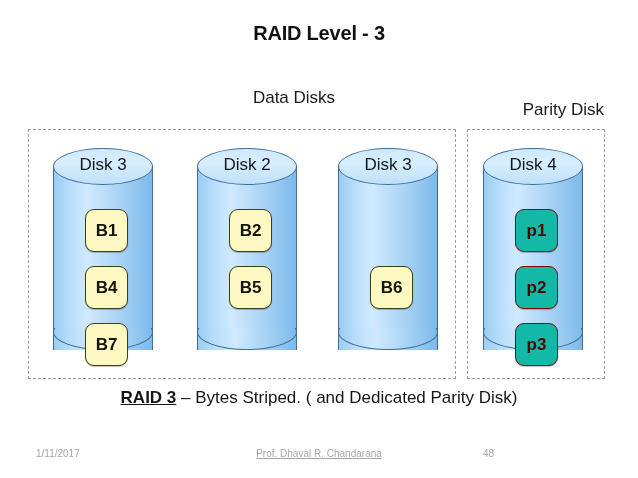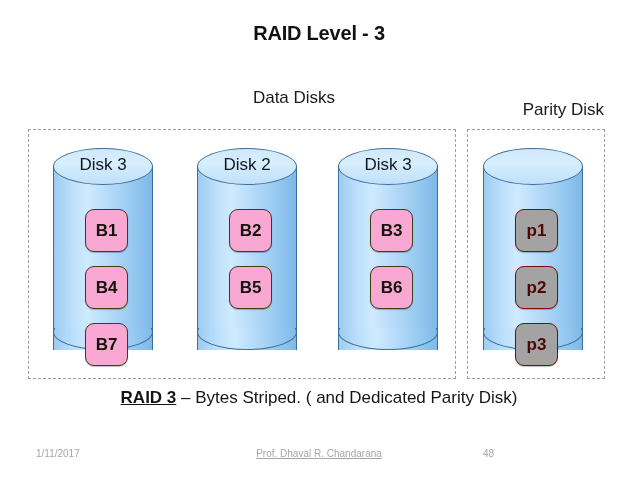--- a/index.html
+++ b/index.html
@@ -122,27 +122,27 @@
     border-radius: 9px;
     display: flex;
     align-items: center;
     justify-content: center;
     font-size: 17px;
     font-weight: bold;
     z-index: 5;
     left: 32px;
   }
   .block.data {
-    background: #f9a8d4;
+    background: #fef9c3;
     border: 1.6px solid #3d3d16;
     color: #141409;
     box-shadow: 0 1px 1px rgba(0,0,0,0.25);
   }
   .block.parity {
-    background: #a3a3a3;
+    background: #14b8a6;
     border: 1.6px solid #7e0b0b;
     color: #4d0606;
     box-shadow: 0 1px 1px rgba(0,0,0,0.25);
   }
   .block.row-0 { top: 61px; }
   .block.row-1 { top: 118px; }
   .block.row-2 { top: 175px; }
 
   
   #diagram-caption {
@@ -204,28 +204,28 @@
   <div class="cyl-label">Disk 2</div>
   <div class="block data row-0">B2</div>
   <div class="block data row-1">B5</div>
 </div>
 
 <div class="cylinder" id="cylinder-disk-3">
   <div class="cyl-body"></div>
   <div class="cyl-bottom"></div>
   <div class="cyl-top"></div>
   <div class="cyl-label">Disk 3</div>
-  <div class="block data row-0">B3</div>
   <div class="block data row-1">B6</div>
 </div>
 
 <div class="cylinder" id="cylinder-disk-4">
   <div class="cyl-body"></div>
   <div class="cyl-bottom"></div>
   <div class="cyl-top"></div>
+  <div class="cyl-label">Disk 4</div>
   <div class="block parity row-0">p1</div>
   <div class="block parity row-1">p2</div>
   <div class="block parity row-2">p3</div>
 </div>
 
 <div id="diagram-caption">
   <span class="raid3">RAID 3</span><span> – Bytes Striped. ( and Dedicated Parity Disk)</span>
 </div>
 
 <div id="slide-footer">

